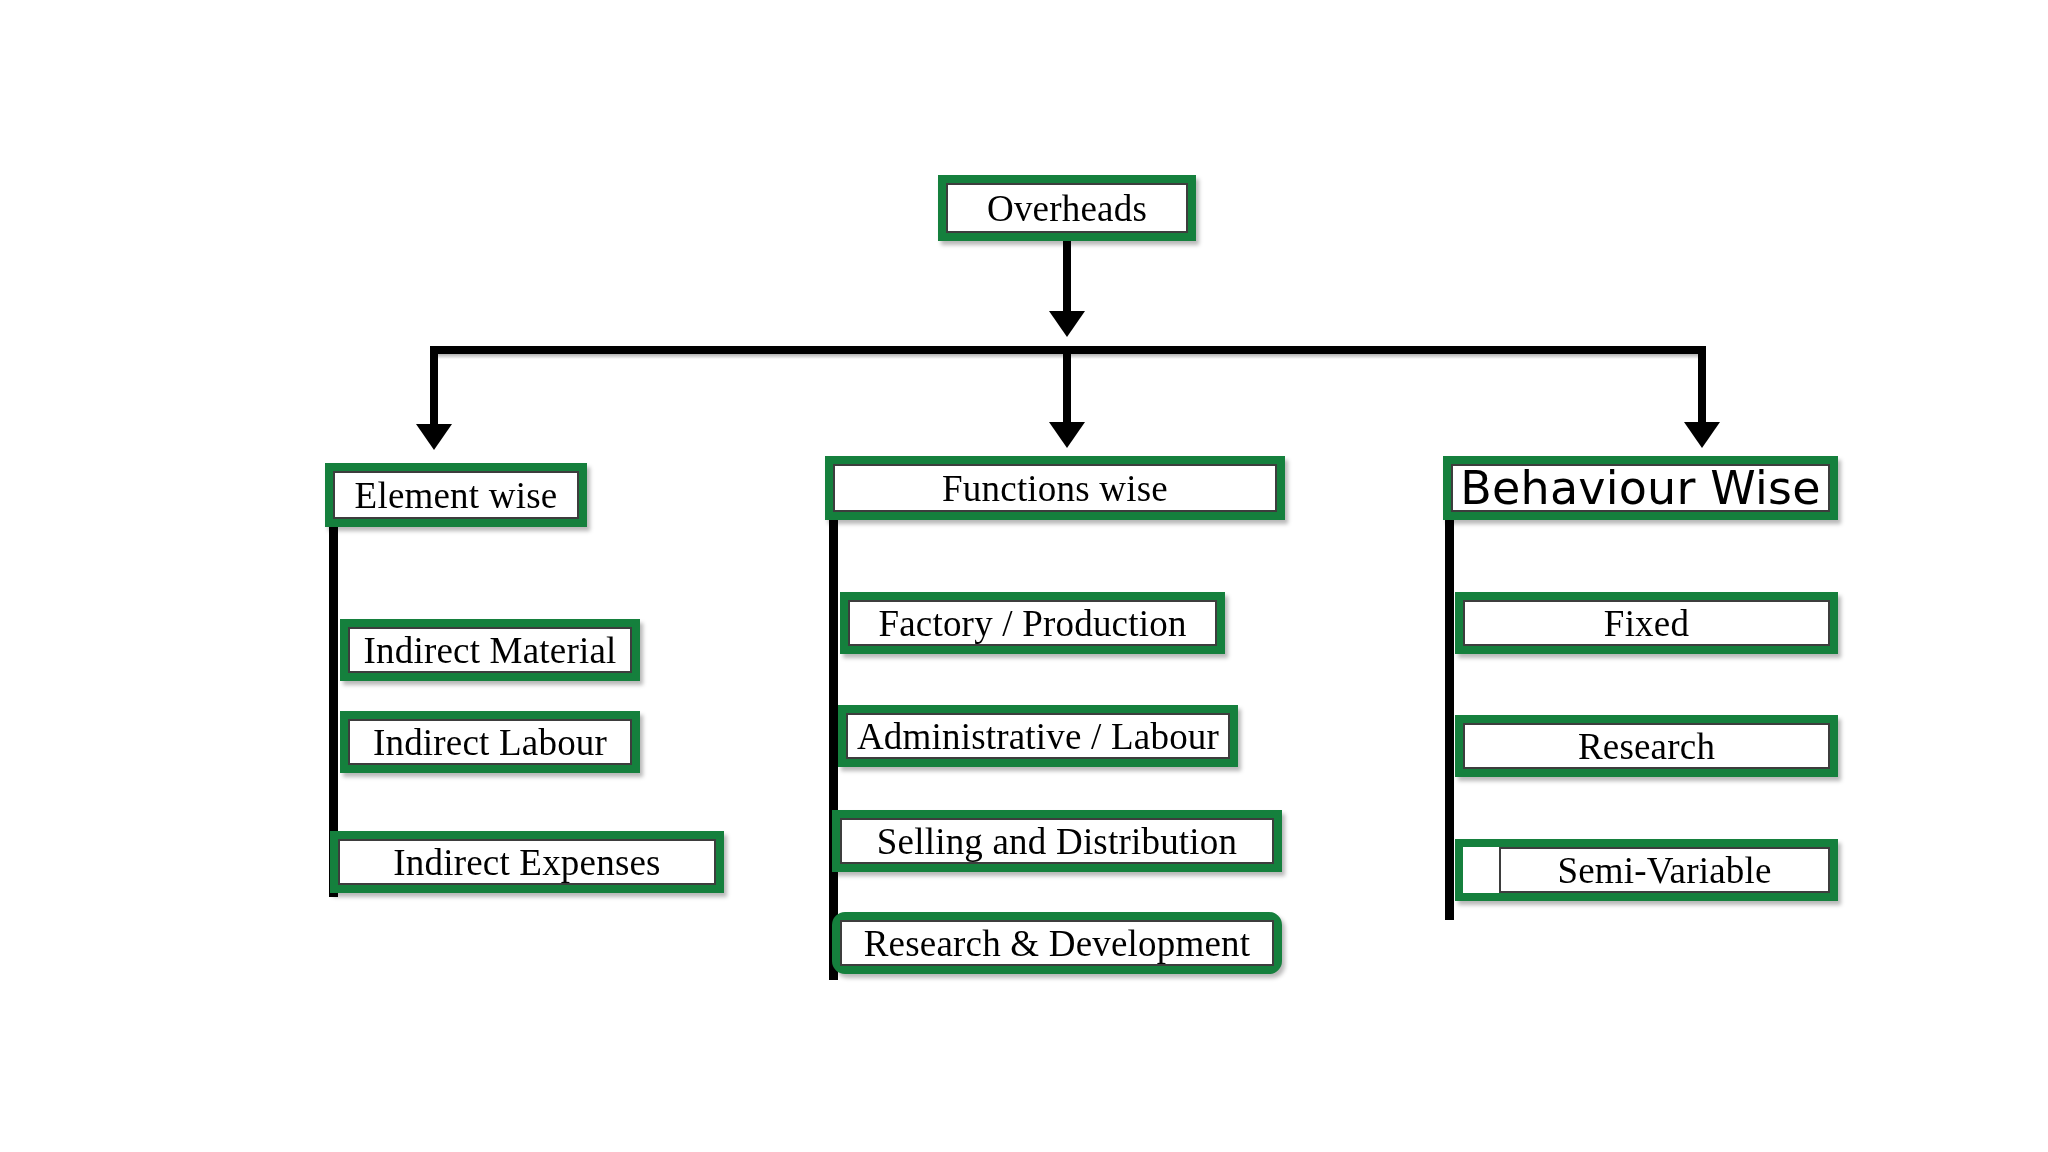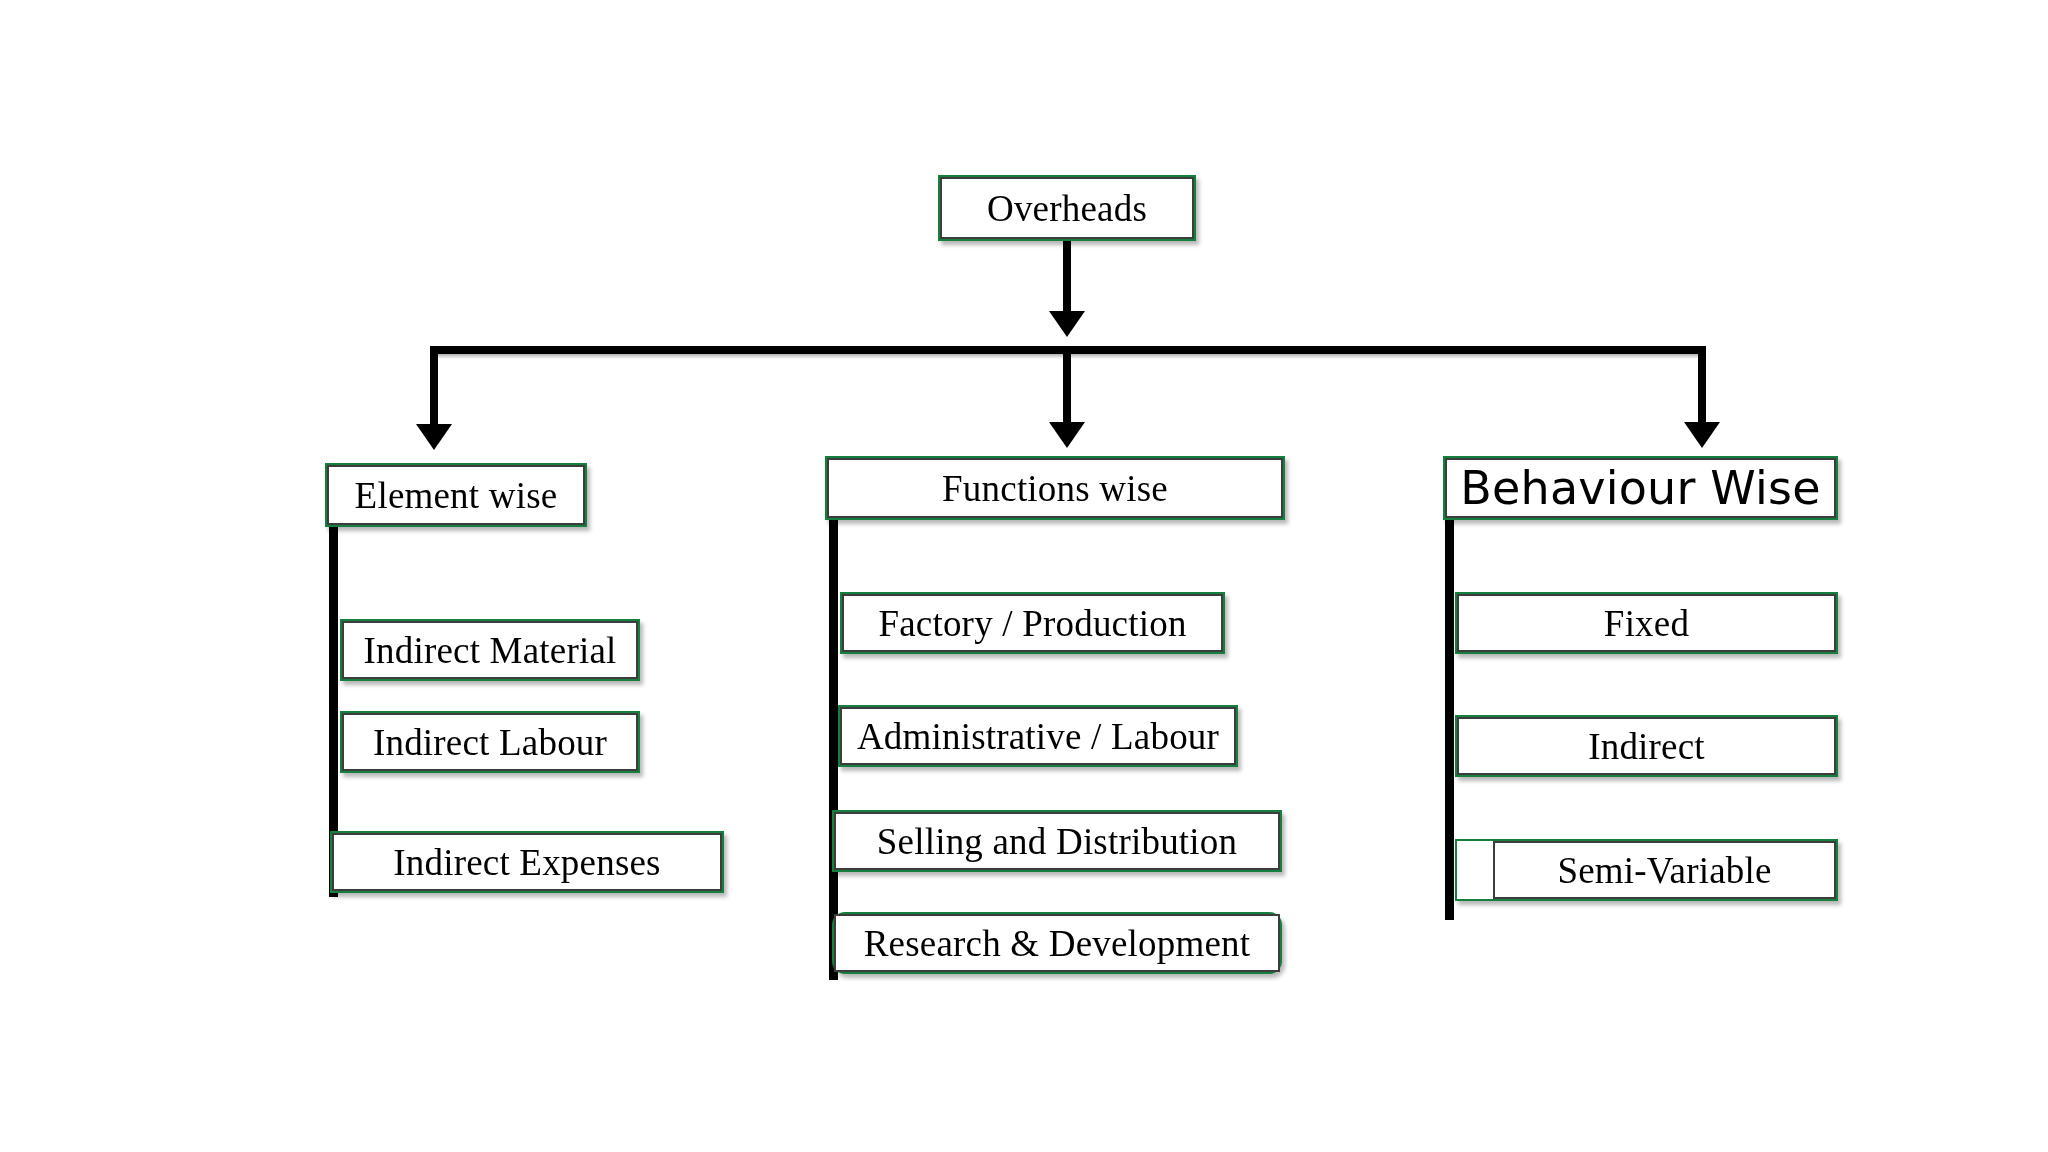--- a/index.html
+++ b/index.html
@@ -14,21 +14,21 @@
     background: #ffffff;
     overflow: hidden;
     font-family: "Liberation Serif", "DejaVu Serif", serif;
   }
 
   
   .node {
     position: absolute;
     box-sizing: border-box;
     background: #ffffff;
-    border: 2px solid #15803d;
+    border: 8px solid #15803d;
     box-shadow: 3px 4px 4px rgba(0,0,0,0.28);
     z-index: 5;
   }
   .node .inner {
     box-sizing: border-box;
     width: 100%;
     height: 100%;
     border: 2px solid #3d3d3d;
     background: #ffffff;
     display: flex;
@@ -178,21 +178,21 @@
   <div class="spine" style="left:1445px; top:520px; height:400px;"></div>
 
   <div class="node" style="left:1455px; top:592px; width:383px; height:62px;">
     <div class="inner">
       <span class="label">Fixed</span>
     </div>
   </div>
 
   <div class="node" style="left:1455px; top:715px; width:383px; height:62px;">
     <div class="inner">
-      <span class="label">Indirect</span>
+      <span class="label">Research</span>
     </div>
   </div>
 
   <div class="node" style="left:1455px; top:839px; width:383px; height:62px;padding-left:36px;">
     <div class="inner">
       <span class="label">Semi-Variable</span>
     </div>
   </div>
 
 </div>

